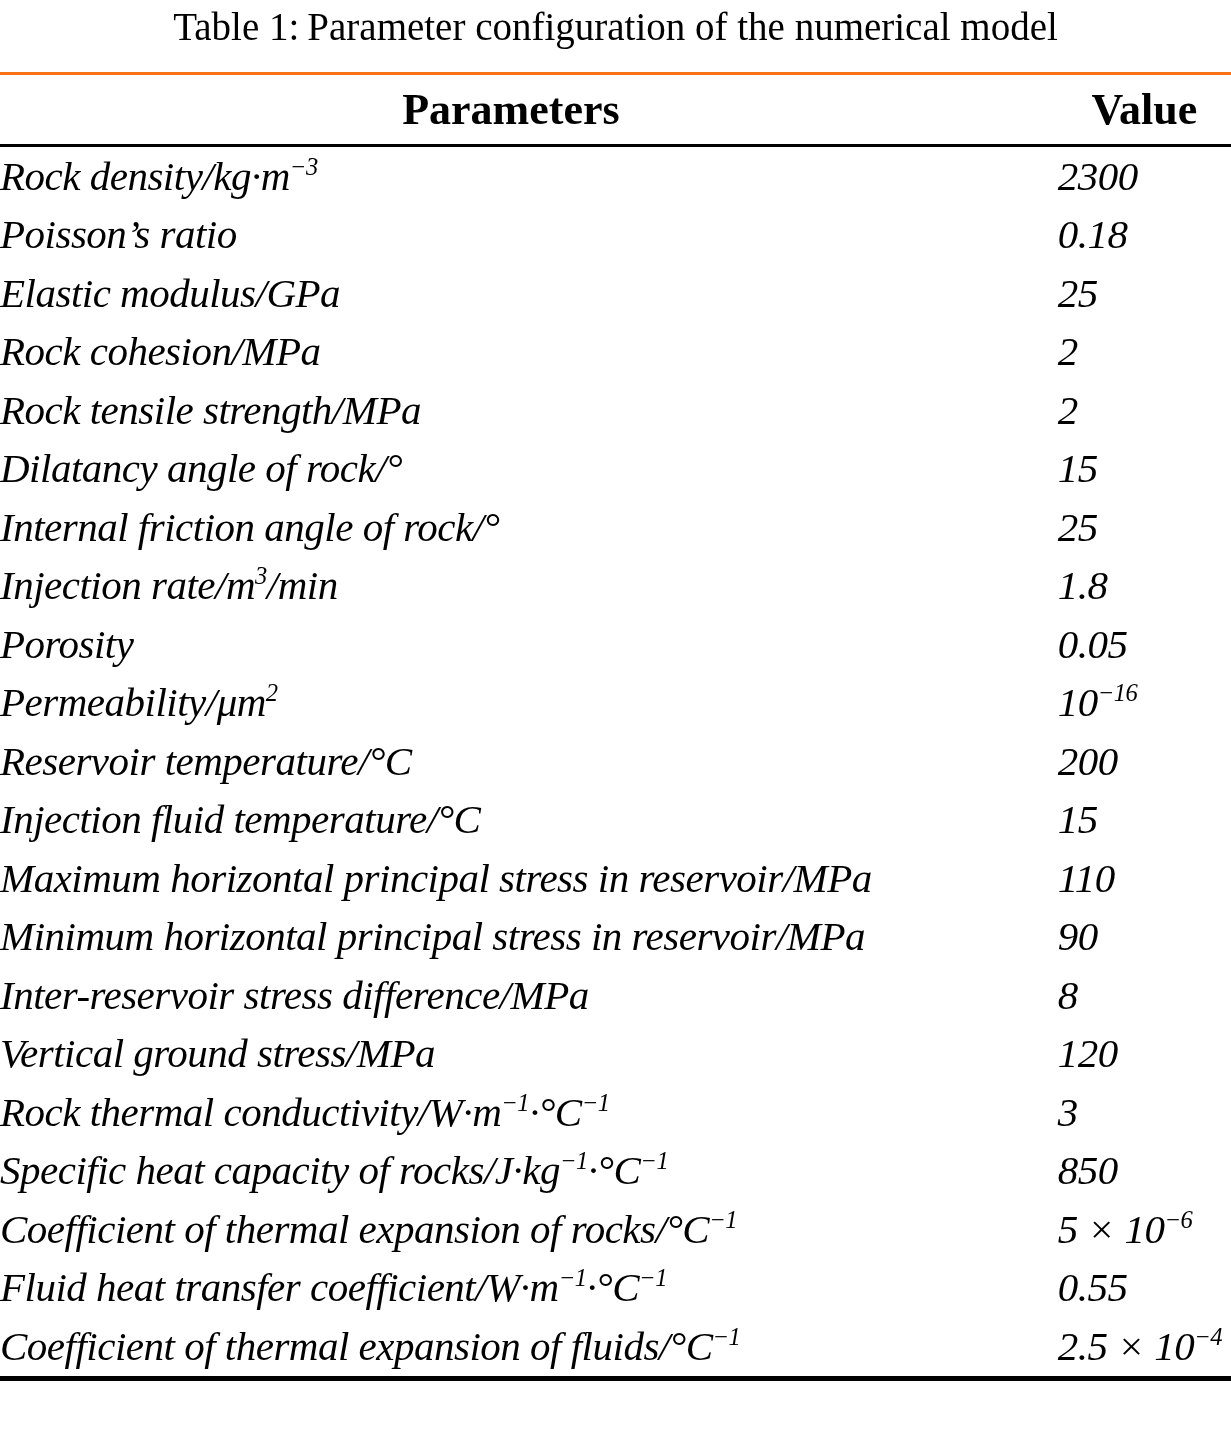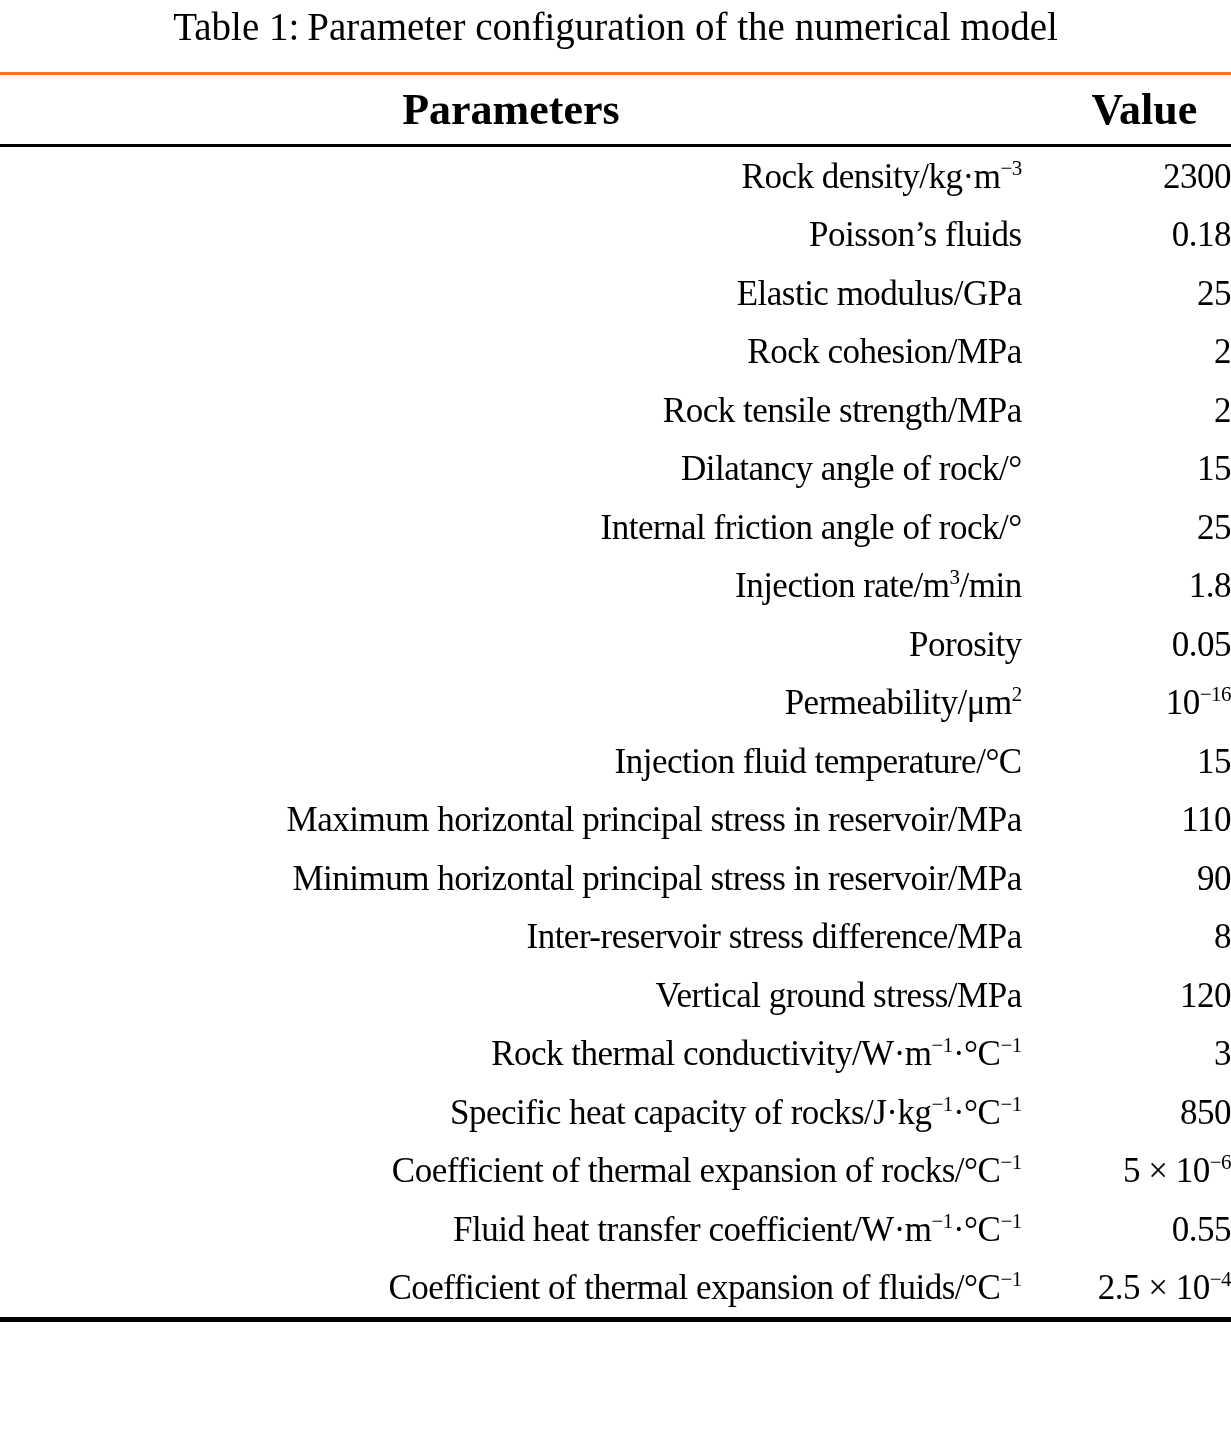--- a/index.html
+++ b/index.html
@@ -45,27 +45,28 @@
     font-size: 44px;
     font-weight: bold;
     text-align: center;
     vertical-align: middle;
     border-bottom: 3px solid #000000;
     padding: 0;
     white-space: nowrap;
   }
   tbody td {
     height: 58.5px;
-    font-size: 35px;
+    font-size: 41px;
     letter-spacing: -0.5px;
-    text-align: right;
+    text-align: left;
     vertical-align: middle;
     padding: 0;
     white-space: nowrap;
     line-height: 1;
+    font-style: italic;
   }
   th.value-col, td.value-cell {
     padding-left: 36px;
   }
   sup {
     font-size: 60%;
     line-height: 0;
     vertical-align: baseline;
     position: relative;
     top: -0.62em;
@@ -91,21 +92,21 @@
         <th class="value-col">Value</th>
       </tr>
     </thead>
     <tbody>
 
     <tr>
           <td class="param-cell">Rock density/kg·m<sup>−3</sup></td>
           <td class="value-cell">2300</td>
         </tr>
         <tr>
-          <td class="param-cell">Poisson’s fluids</td>
+          <td class="param-cell">Poisson’s ratio</td>
           <td class="value-cell">0.18</td>
         </tr>
         <tr>
           <td class="param-cell">Elastic modulus/GPa</td>
           <td class="value-cell">25</td>
         </tr>
         <tr>
           <td class="param-cell">Rock cohesion/MPa</td>
           <td class="value-cell">2</td>
         </tr>
@@ -125,20 +126,24 @@
           <td class="param-cell">Injection rate/m<sup>3</sup>/min</td>
           <td class="value-cell">1.8</td>
         </tr>
         <tr>
           <td class="param-cell">Porosity</td>
           <td class="value-cell">0.05</td>
         </tr>
         <tr>
           <td class="param-cell">Permeability/μm<sup>2</sup></td>
           <td class="value-cell">10<sup>−16</sup></td>
+        </tr>
+        <tr>
+          <td class="param-cell">Reservoir temperature/°C</td>
+          <td class="value-cell">200</td>
         </tr>
         <tr>
           <td class="param-cell">Injection fluid temperature/°C</td>
           <td class="value-cell">15</td>
         </tr>
         <tr>
           <td class="param-cell">Maximum horizontal principal stress in reservoir/MPa</td>
           <td class="value-cell">110</td>
         </tr>
         <tr>

